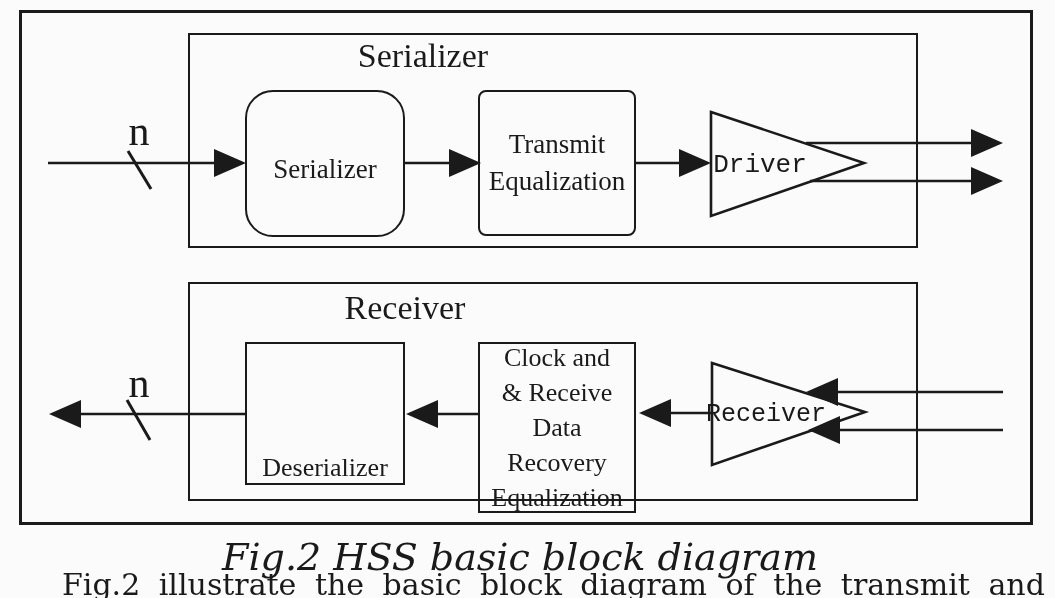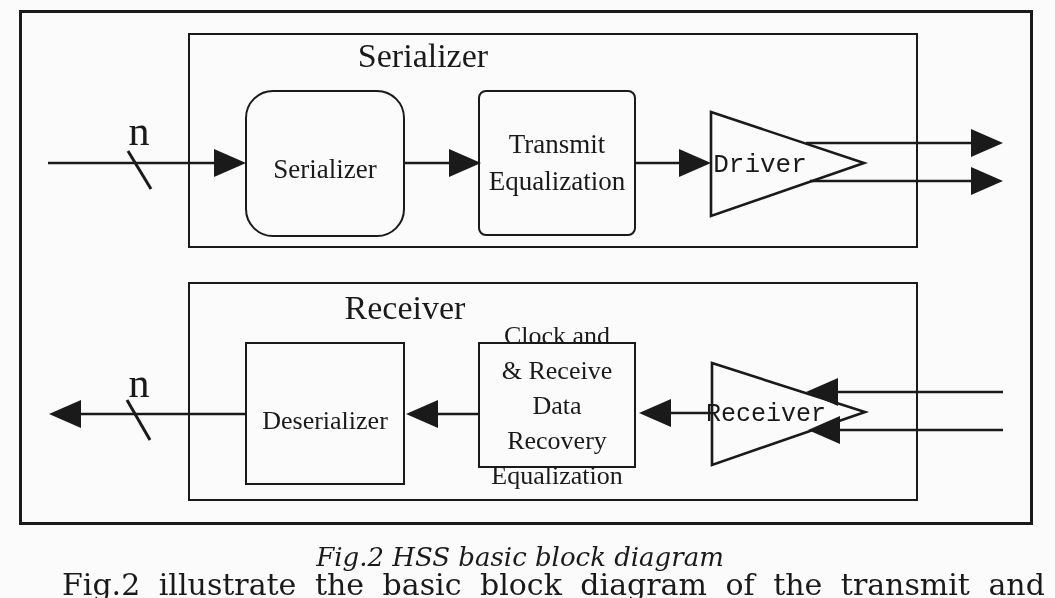--- a/index.html
+++ b/index.html
@@ -13,43 +13,43 @@
     overflow:hidden;
   }
   .abs { position:absolute; }
   
   .outer-box   { left:19px;  top:10px;  width:1014px; height:515px; border:3px solid var(--ink); }
   .tx-box      { left:188px; top:33px;  width:730px;  height:215px; border:2.5px solid var(--ink); }
   .rx-box      { left:188px; top:282px; width:730px;  height:219px; border:2.5px solid var(--ink); }
   .blk         { border:2.5px solid var(--ink); display:flex; flex-direction:column; justify-content:center; align-items:center; text-align:center; }
   .serializer  { left:245px; top:90px;  width:160px; height:147px; font-size:27px; padding-top:12px;border-radius:28px; }
   .eq-box      { left:478px; top:90px;  width:158px; height:146px; font-size:27px; line-height:37px;border-radius:8px; }
-  .deser       { left:245px; top:342px; width:160px; height:143px; font-size:26px; padding-top:14px; }
-  .cdr         { left:478px; top:342px; width:158px; height:126px; font-size:26px; line-height:35px; }
+  .deser       { left:245px; top:342px; width:160px; height:143px; font-size:26px; padding-top:14px;justify-content:flex-end; }
+  .cdr         { left:478px; top:342px; width:158px; height:171px; font-size:26px; line-height:35px; }
   
   svg.wires { left:0; top:0; width:1055px; height:598px; pointer-events:none; }
   svg.wires line { stroke:var(--ink); stroke-width:2.6; }
   svg.wires .slash { stroke-width:3; }
   svg.wires polygon.head { fill:var(--ink); stroke:none; }
   svg.wires polygon.tri  { fill:none; stroke:var(--ink); stroke-width:2.6; }
   
   .title      { font-size:34px; line-height:40px; text-align:center; }
   .tx-title   { left:188px; top:36px;  width:470px; }
   .rx-title   { left:188px; top:288px; width:434px; }
   .bus-n      { font-size:42px; line-height:42px; width:44px; text-align:center; }
   .n-top      { left:117px; top:110px; }
   .n-bot      { left:117px; top:362px; }
   .amp-label  { font-size:25px; line-height:30px; width:112px; text-align:center;font-family:Liberation Mono, monospace; }
   .driver-lbl { left:704px; top:150px; font-size:26px; }
   .rxamp-lbl  { left:706px; top:400px; }
   
   .caption {
     left:0; top:539px; width:1040px; text-align:center;
     font-family:"DejaVu Serif", serif; font-style:italic;
-    font-size:26px; line-height:36px;
+    font-size:38px; line-height:36px;
   }
   .partial-line {
     left:62px; top:567px; width:993px;
     font-family:"DejaVu Serif", serif;
     font-size:30px; line-height:36px;
     white-space:nowrap; word-spacing:9px; overflow:hidden;
   }
 </style>
 </head>
 <body>

